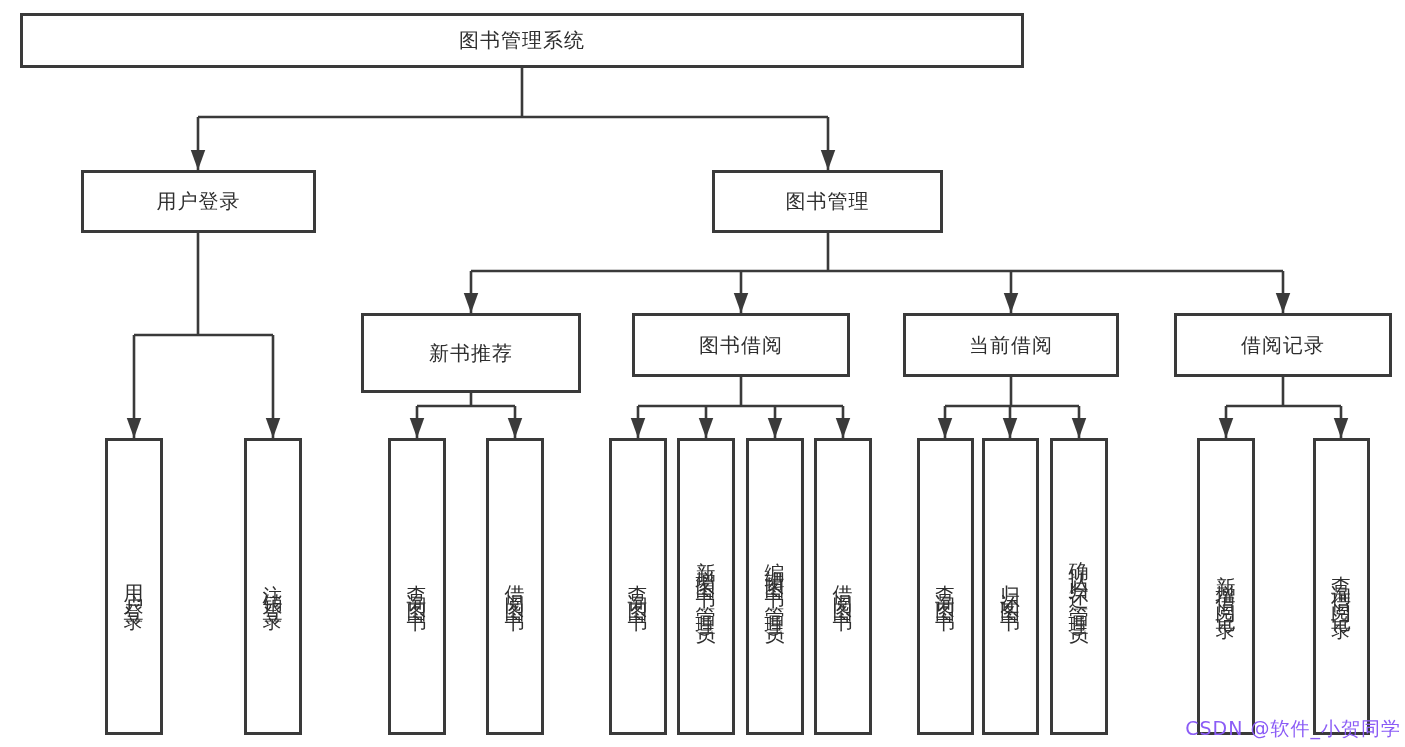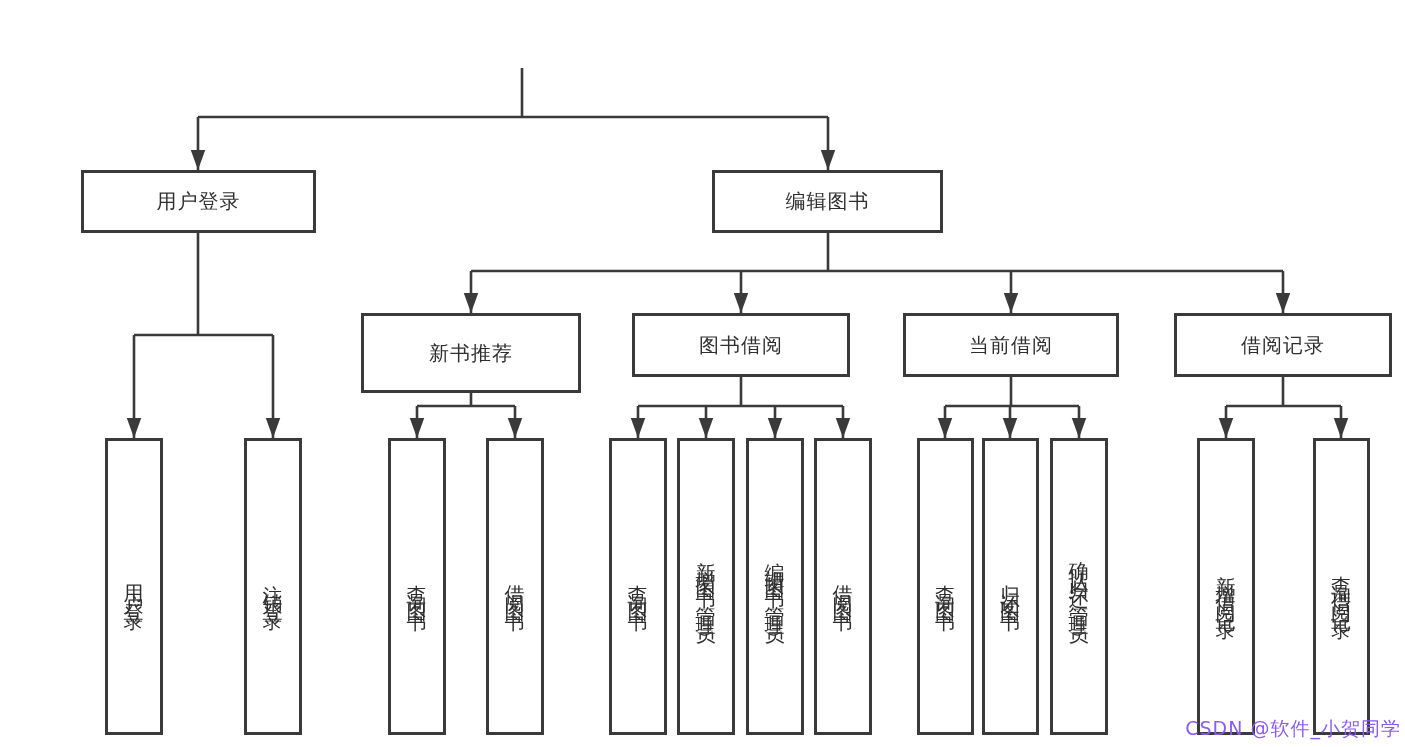--- a/index.html
+++ b/index.html
@@ -106,23 +106,24 @@
       <path d="M775,406 V438" marker-end="url(#arw)"></path>
       <path d="M843,406 V438" marker-end="url(#arw)"></path>
       <path d="M945,406 V438" marker-end="url(#arw)"></path>
       <path d="M1010,406 V438" marker-end="url(#arw)"></path>
       <path d="M1079,406 V438" marker-end="url(#arw)"></path>
       <path d="M1226,406 V438" marker-end="url(#arw)"></path>
       <path d="M1341,406 V438" marker-end="url(#arw)"></path>
     </g>
   </svg>
 
+  <div class="box" id="b-root">图书管理系统</div>
 
   <div class="box" id="b-l2a">用户登录</div>
-  <div class="box" id="b-l2b">编辑图书</div>
+  <div class="box" id="b-l2b">图书管理</div>
 
   <div class="box" id="b-l3a">新书推荐</div>
   <div class="box" id="b-l3b">图书借阅</div>
   <div class="box" id="b-l3c">当前借阅</div>
   <div class="box" id="b-l3d">借阅记录</div>
 
   <div class="box leaf" id="lf1">用户登录</div>
   <div class="box leaf" id="lf2">注销登录</div>
   <div class="box leaf" id="lf3">查询图书</div>
   <div class="box leaf" id="lf4">借阅图书</div>

